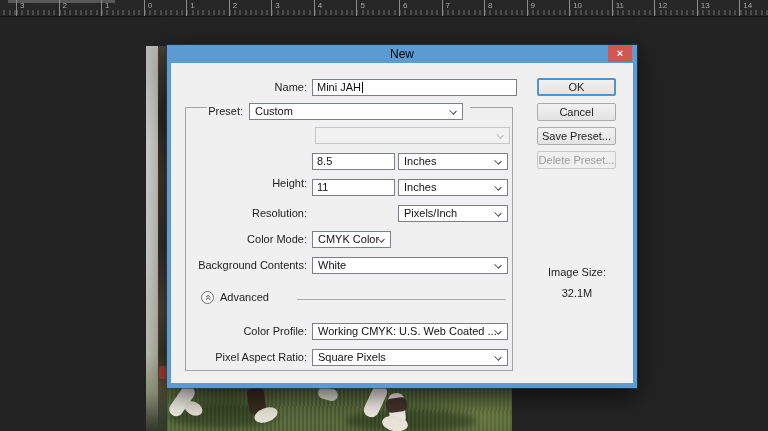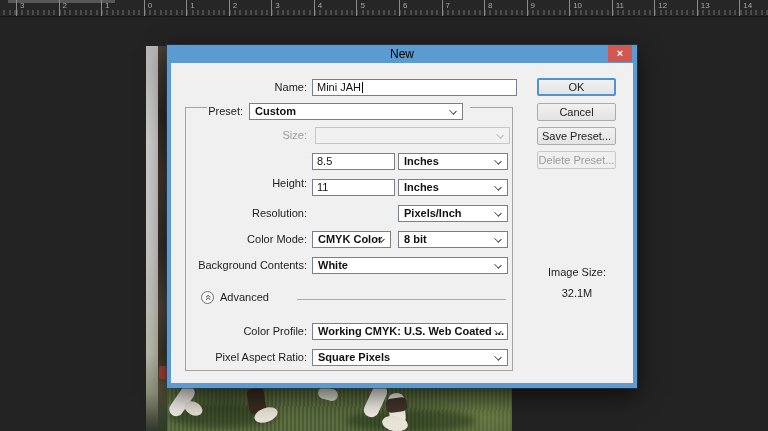--- a/index.html
+++ b/index.html
@@ -40,21 +40,21 @@
   .close{position:absolute;right:5px;top:0;width:24px;height:17px;background:#d25750;color:#fff;
          font-size:11px;font-weight:bold;text-align:center;line-height:16px;border-radius:1px;cursor:pointer;}
   .dbody{position:absolute;left:4px;top:18px;right:4px;bottom:5px;background:#f0f0f0;font-size:11px;color:#1c1c1c;}
 
   .lbl{position:absolute;height:17px;line-height:17px;text-align:right;color:#1c1c1c;}
   .lbl.dis{color:#9c9c9c;}
   .tin{position:absolute;height:17px;background:#fff;border:1px solid #7b7f87;padding:1px 4px;line-height:13px;
        font-size:11px;color:#111;white-space:nowrap;overflow:hidden;}
   .caret{display:inline-block;width:1px;height:11px;background:#000;vertical-align:-2px;margin-left:1px;}
   .dd{position:absolute;height:17px;background:#fff;border:1px solid #7b7f87;padding:1px 2px 1px 5px;
-      line-height:13px;font-size:11px;color:#111;white-space:nowrap;overflow:hidden;cursor:default;font-weight:bold;}
+      line-height:13px;font-size:11px;color:#111;white-space:nowrap;overflow:hidden;cursor:default;}
   .dd .chev{position:absolute;right:6px;top:4px;width:6px;height:6px;
       border-right:1.6px solid #3c3c3c;border-bottom:1.6px solid #3c3c3c;transform:rotate(45deg) scaleY(.8);}
   .dd.dis{background:#f1f1f1;border-color:#c6c6c6;color:#9c9c9c;}
   .dd.dis .chev{border-color:#b5b5b5;}
 
   .btn{position:absolute;left:366px;width:79px;height:18px;background:linear-gradient(#f1f1f1,#e3e3e3);
        border:1px solid #ababab;border-radius:2px;text-align:center;line-height:16px;font-size:11px;color:#222;cursor:pointer;}
   .btn.focus{border:2px solid #4f94cd;line-height:14px;}
   .btn.disabled{background:#efefef;border-color:#c9c9c9;color:#9b9b9b;cursor:default;}
 
@@ -172,21 +172,20 @@
       <div class="tin" style="left:141px;top:16px;width:205px;">
         <span>Mini JAH</span><span class="caret"></span>
       </div>
 
       <div class="lbl" style="left:0;width:72px;top:40px;">Preset:</div>
       <div class="dd" style="left:78px;top:40px;width:214px;">
         <span>Custom</span>
         <span class="chev"></span>
       </div>
 
-      <div class="lbl dis" style="left:0;width:136px;top:64px;">Size:</div>
       <div class="dd dis" style="left:144px;top:64px;width:195px;">
         <span></span>
         <span class="chev"></span>
       </div>
 
       <div class="lbl" style="left:0;width:136px;top:90px;margin-left:36px;">Width:</div>
       <div class="tin" style="left:141px;top:90px;width:83px;">8.5</div>
       <div class="dd" style="left:227px;top:90px;width:110px;">
         <span>Inches</span>
         <span class="chev"></span>
@@ -201,24 +200,20 @@
 
       <div class="lbl" style="left:0;width:136px;top:142px;">Resolution:</div>
       <div class="dd" style="left:227px;top:142px;width:110px;">
         <span>Pixels/Inch</span>
         <span class="chev"></span>
       </div>
 
       <div class="lbl" style="left:0;width:136px;top:168px;">Color Mode:</div>
       <div class="dd" style="left:141px;top:168px;width:79px;">
         <span>CMYK Color</span>
-        <span class="chev"></span>
-      </div>
-      <div class="dd" style="left:227px;top:168px;width:110px;">
-        <span>8 bit</span>
         <span class="chev"></span>
       </div>
 
       <div class="lbl" style="left:0;width:136px;top:194px;">Background Contents:</div>
       <div class="dd" style="left:141px;top:194px;width:196px;">
         <span>White</span>
         <span class="chev"></span>
       </div>
 
       <div class="adv-icon">

